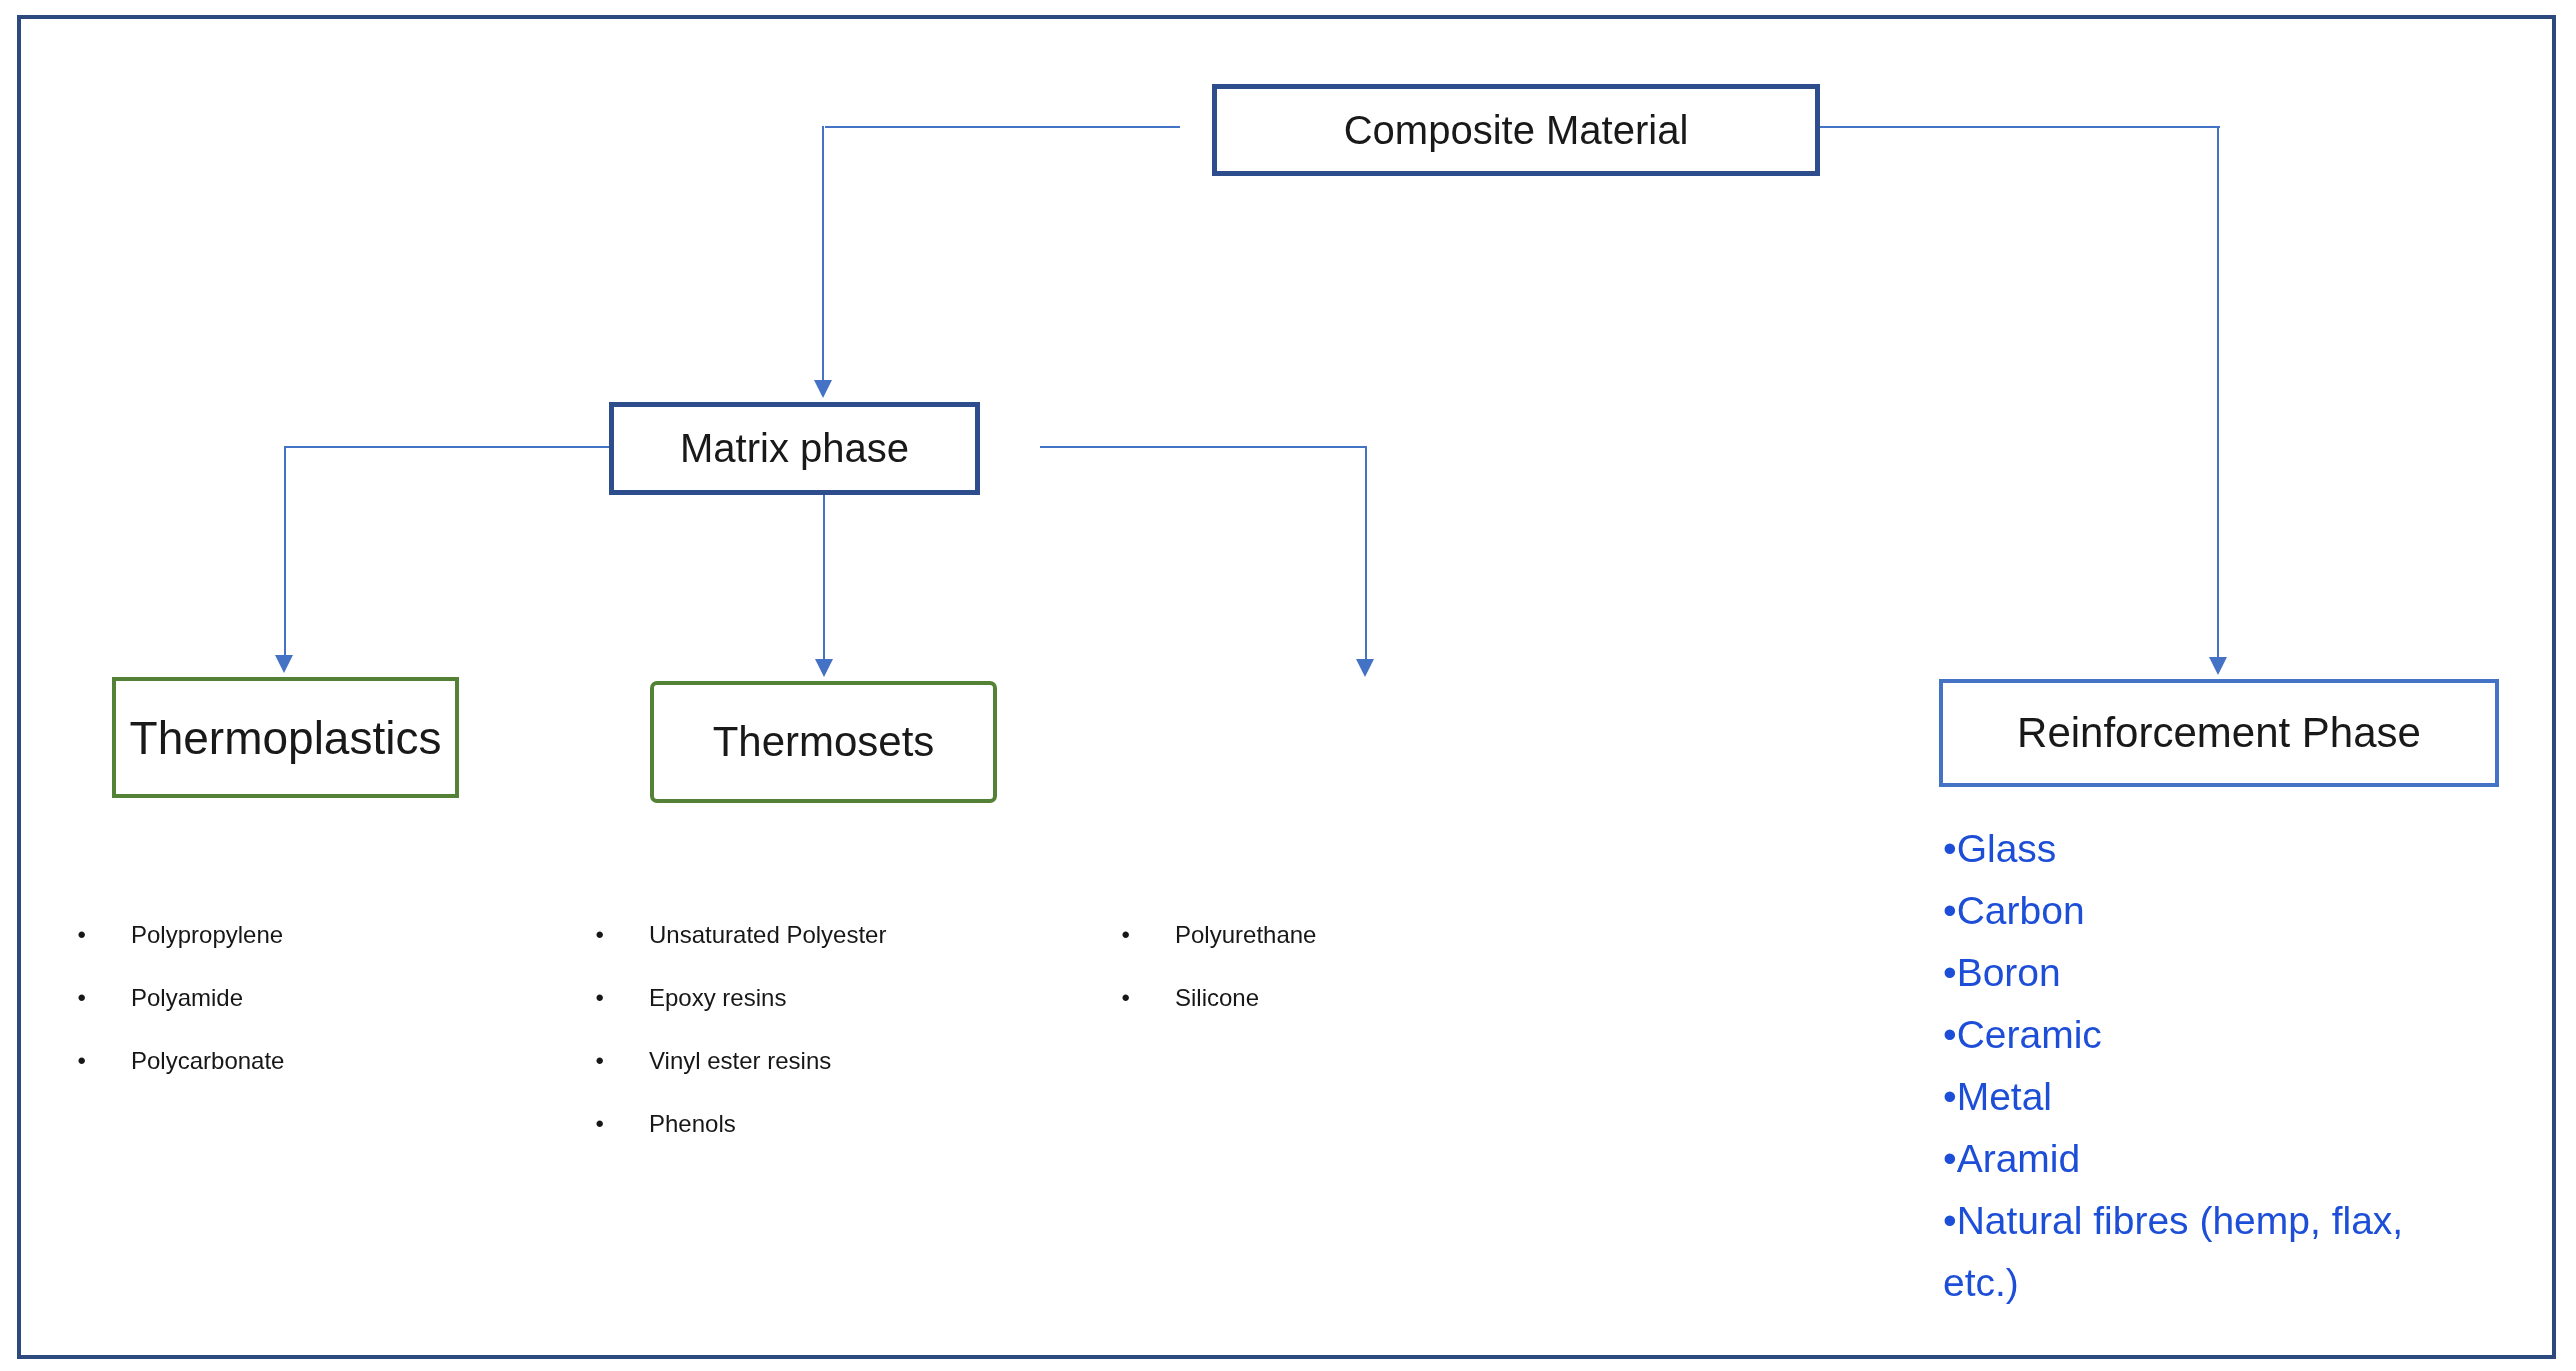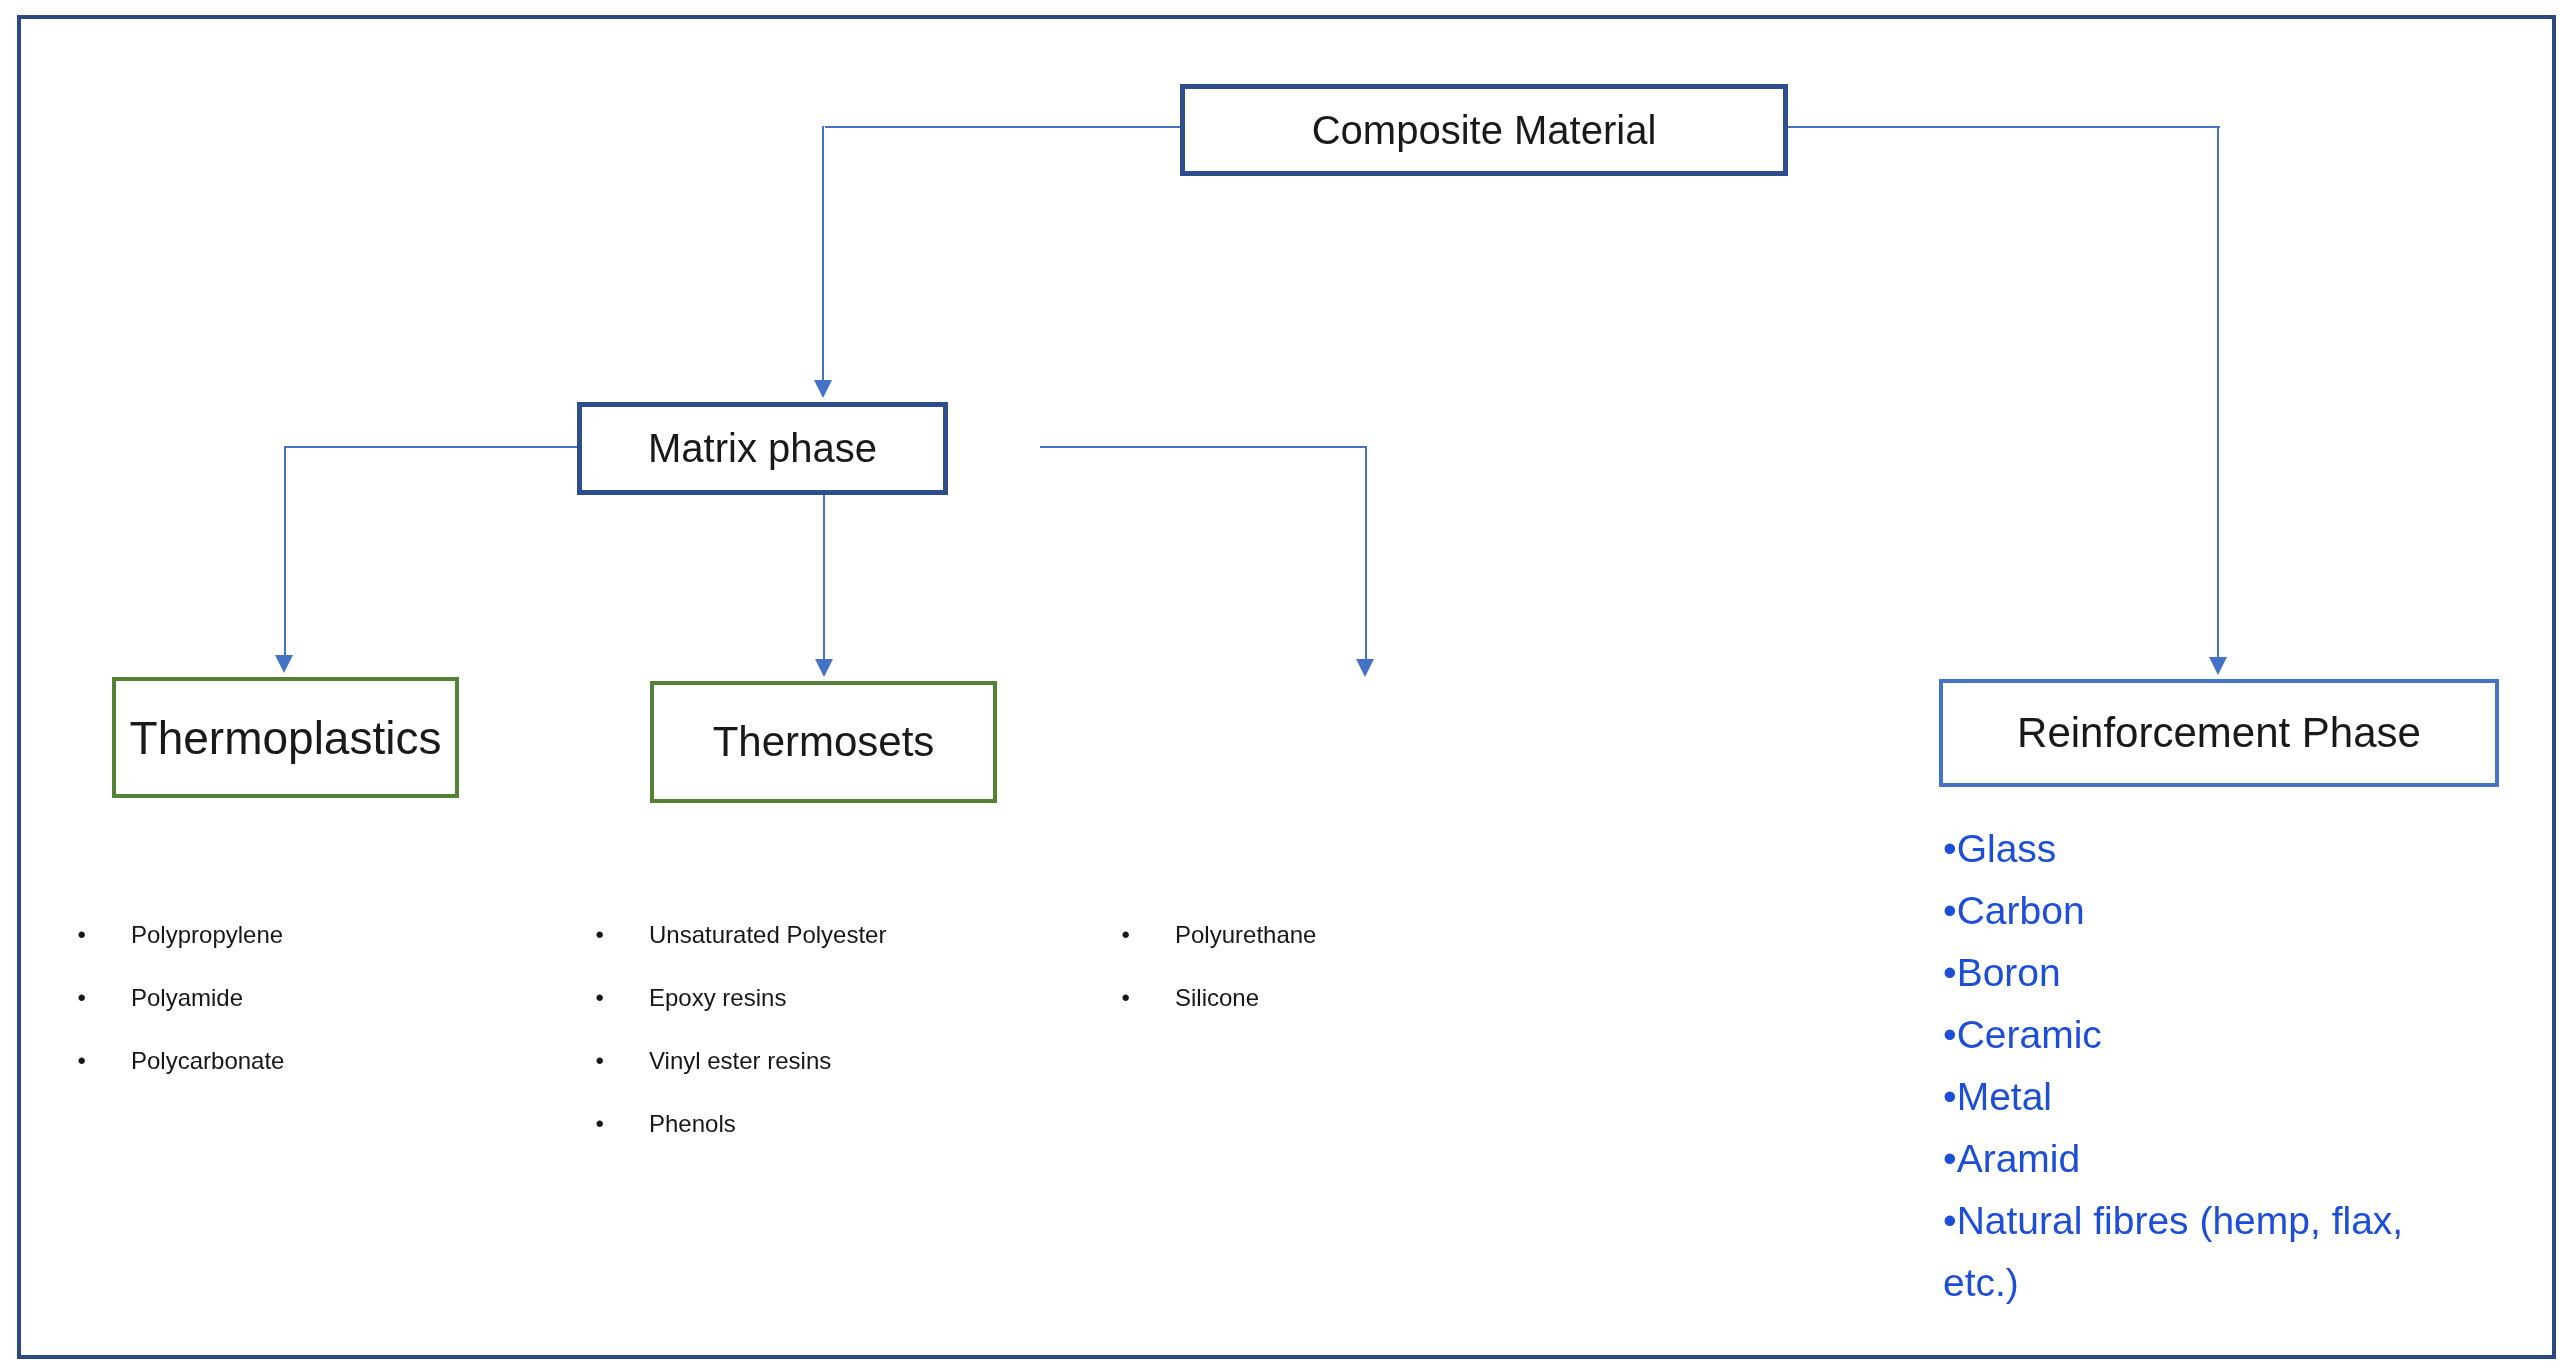--- a/index.html
+++ b/index.html
@@ -12,21 +12,21 @@
     overflow:hidden;
   }
   .frame{
     position:absolute;left:16.5px;top:14.7px;width:2539px;height:1344px;
     border:4.9px solid #2d4a7e;box-sizing:border-box;background:#ffffff;
   }
   .node{
     position:absolute;display:flex;align-items:center;justify-content:center;
     background:#ffffff;box-sizing:border-box;text-align:center;white-space:nowrap;
   }
-  .navy{border:5.5px solid #2e4d8c;}
+  .navy{border:5.5px solid #2e4d8c;margin-left:32px;}
   .green{border:4.9px solid #538135;}
   .blue{border:4.9px solid #4472c4;}
   .line{position:absolute;background:#4472c4;}
   .arrow{
     position:absolute;width:0;height:0;
     border-left:9.8px solid transparent;border-right:9.8px solid transparent;
     border-top:18.3px solid #4472c4;
   }
   ul.blist{
     position:absolute;list-style:none;margin:0;padding:0;
@@ -36,21 +36,21 @@
   ul.blist li::before{content:"\2022";position:absolute;left:13.4px;}
   ul.rlist{
     position:absolute;list-style:none;margin:0;padding:0;
     font-size:39px;line-height:62px;color:#1d4ed8;
   }
   ul.rlist li::before{content:"\2022";}
   
   #box-composite{left:1180px;top:84px;width:608px;height:92px;font-size:40px;}
   #box-matrix{left:577px;top:402px;width:371px;height:93px;font-size:40px;text-align:right;}
   #box-thermoplastics{left:112px;top:677px;width:347px;height:121px;font-size:46px;justify-content:center;}
-  #box-thermosets{left:650px;top:681px;width:347px;height:122px;font-size:42px;}
+  #box-thermosets{left:650px;top:681px;width:347px;height:122px;font-size:42px;border-radius:7px;}
   #box-elastomers{left:1196px;top:681px;width:341px;height:122px;font-size:42px;}
   #box-reinforcement{left:1939px;top:679px;width:560px;height:108px;font-size:42px;}
   
   #c-left-h{left:825px;top:126px;width:355px;height:2.4px;}
   #c-left-v{left:822px;top:126px;width:2.4px;height:254px;}
   #a-matrix{left:814px;top:380px;}
   #c-right-h{left:1788px;top:126px;width:432px;height:2.4px;}
   #c-right-v{left:2217px;top:126px;width:2.4px;height:531px;}
   #a-reinforcement{left:2209px;top:657px;}
   #m-left-h{left:285px;top:446px;width:325px;height:2.4px;}

